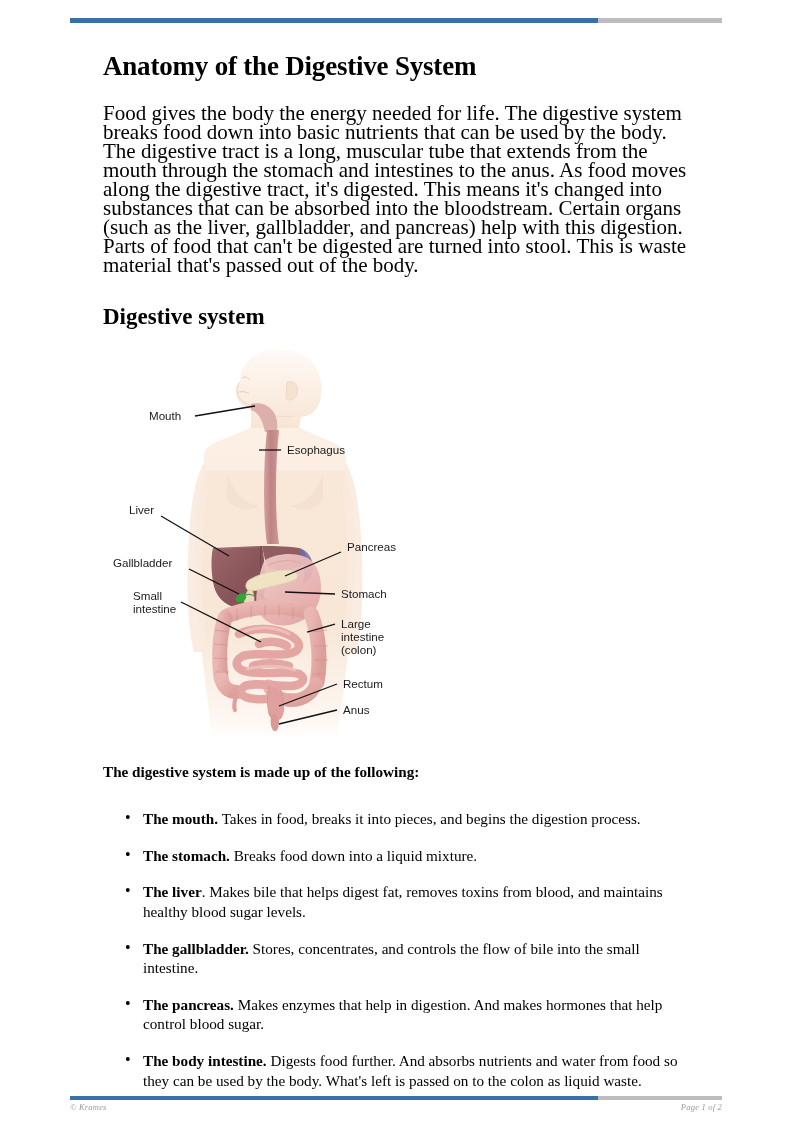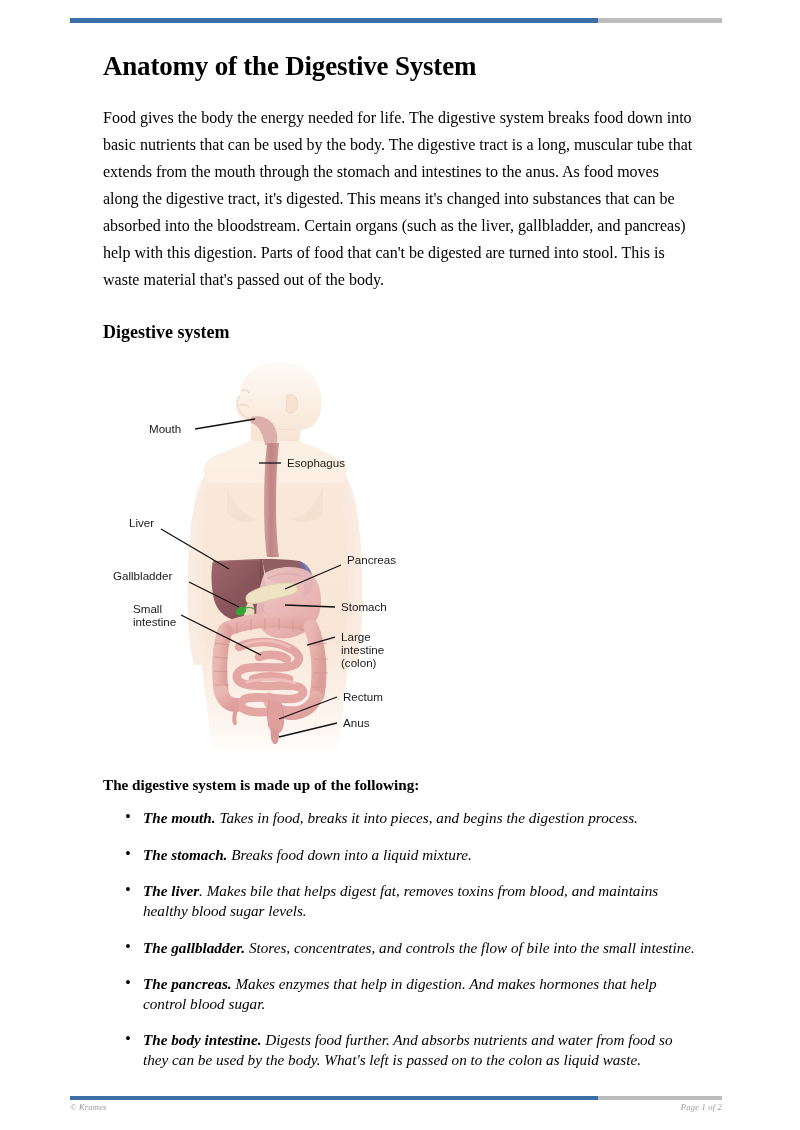--- a/index.html
+++ b/index.html
@@ -53,52 +53,51 @@
   h1.doc-title {
     font-family: "Liberation Serif", serif;
     font-size: 27px;
     font-weight: bold;
     margin: 0 0 22px 0;
     letter-spacing: -0.2px;
     line-height: 1.1;
   }
 
   p.intro {
-    font-size: 16px;
-    line-height: 27px;
+    font-size: 21px;
+    line-height: 19px;
     margin: 0;
     text-align: left;
   }
 
   h2.section-title {
     font-family: "Liberation Serif", serif;
-    font-size: 18px;
+    font-size: 23px;
     font-weight: bold;
     margin: 29px 0 0 0;
   }
 
   
   .figure {
     margin: 14px 0 0 6px;
     width: 340px;
   }
   .figure svg { display: block; }
 
   p.lead-in {
     font-size: 15.2px;
     line-height: 19.6px;
     margin: 18px 0 0 0;
     font-weight: bold;
   }
 
   ul.organ-list {
-    margin: 14px 0 0 0;
+    margin: 28px 0 0 0;
     padding: 0 0 0 38px;
     list-style: none;
-    font-style: italic;
   }
   ul.organ-list li {
     position: relative;
     font-size: 15.2px;
     line-height: 19.6px;
     margin: 0 0 17px 0;
     padding-left: 2px;
   }
   ul.organ-list li::before {
     content: "\2022";

